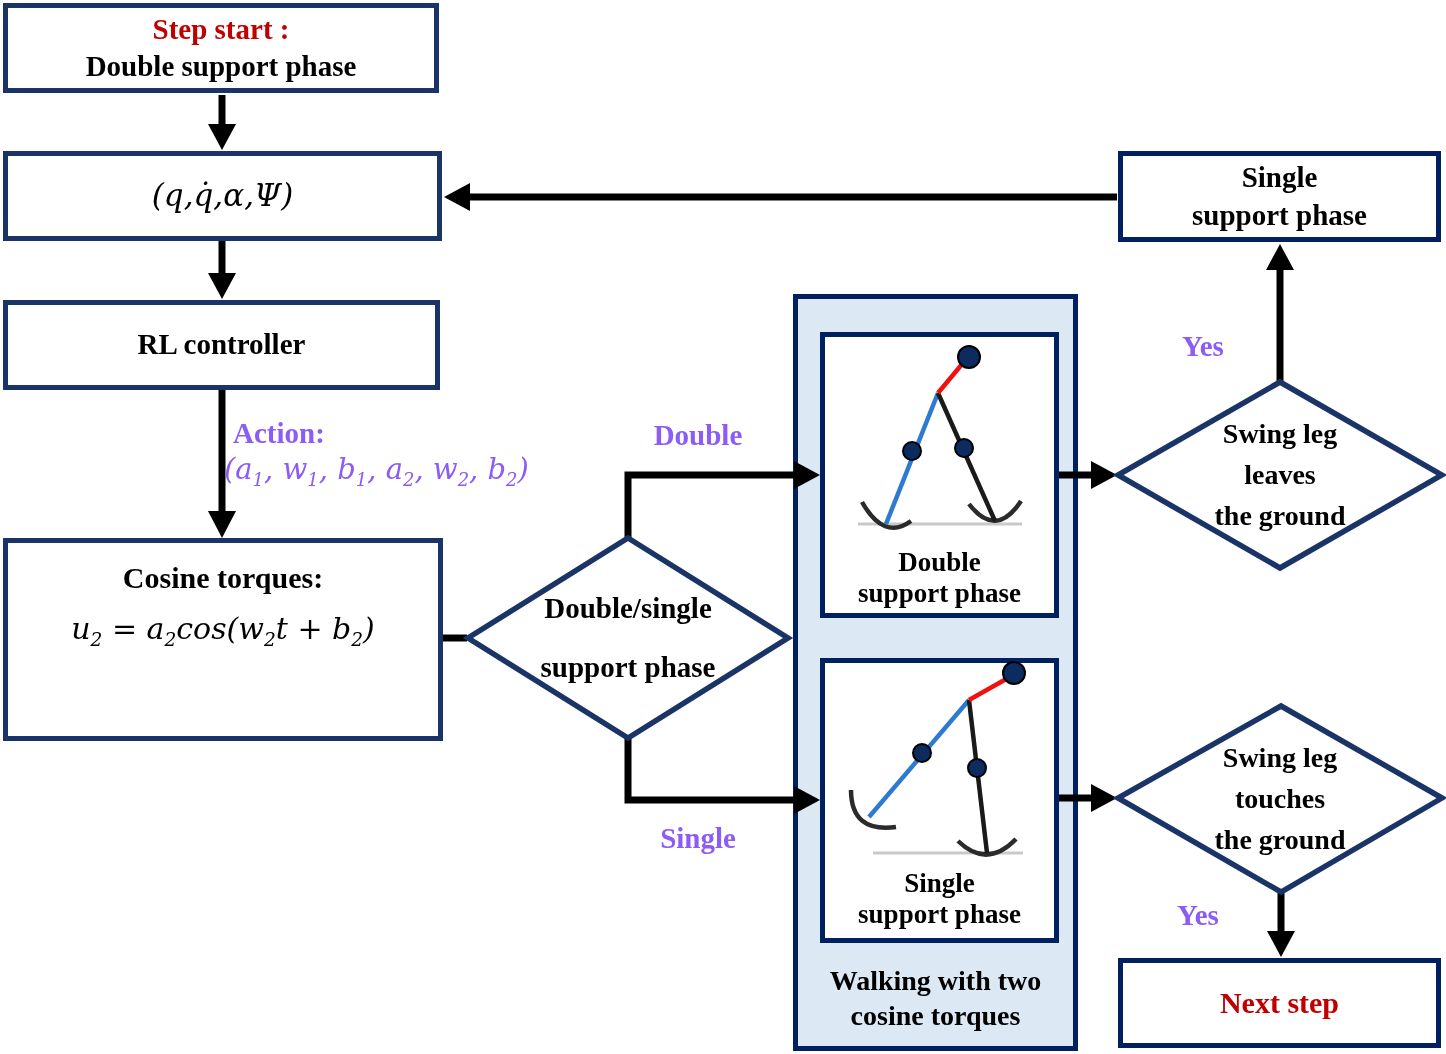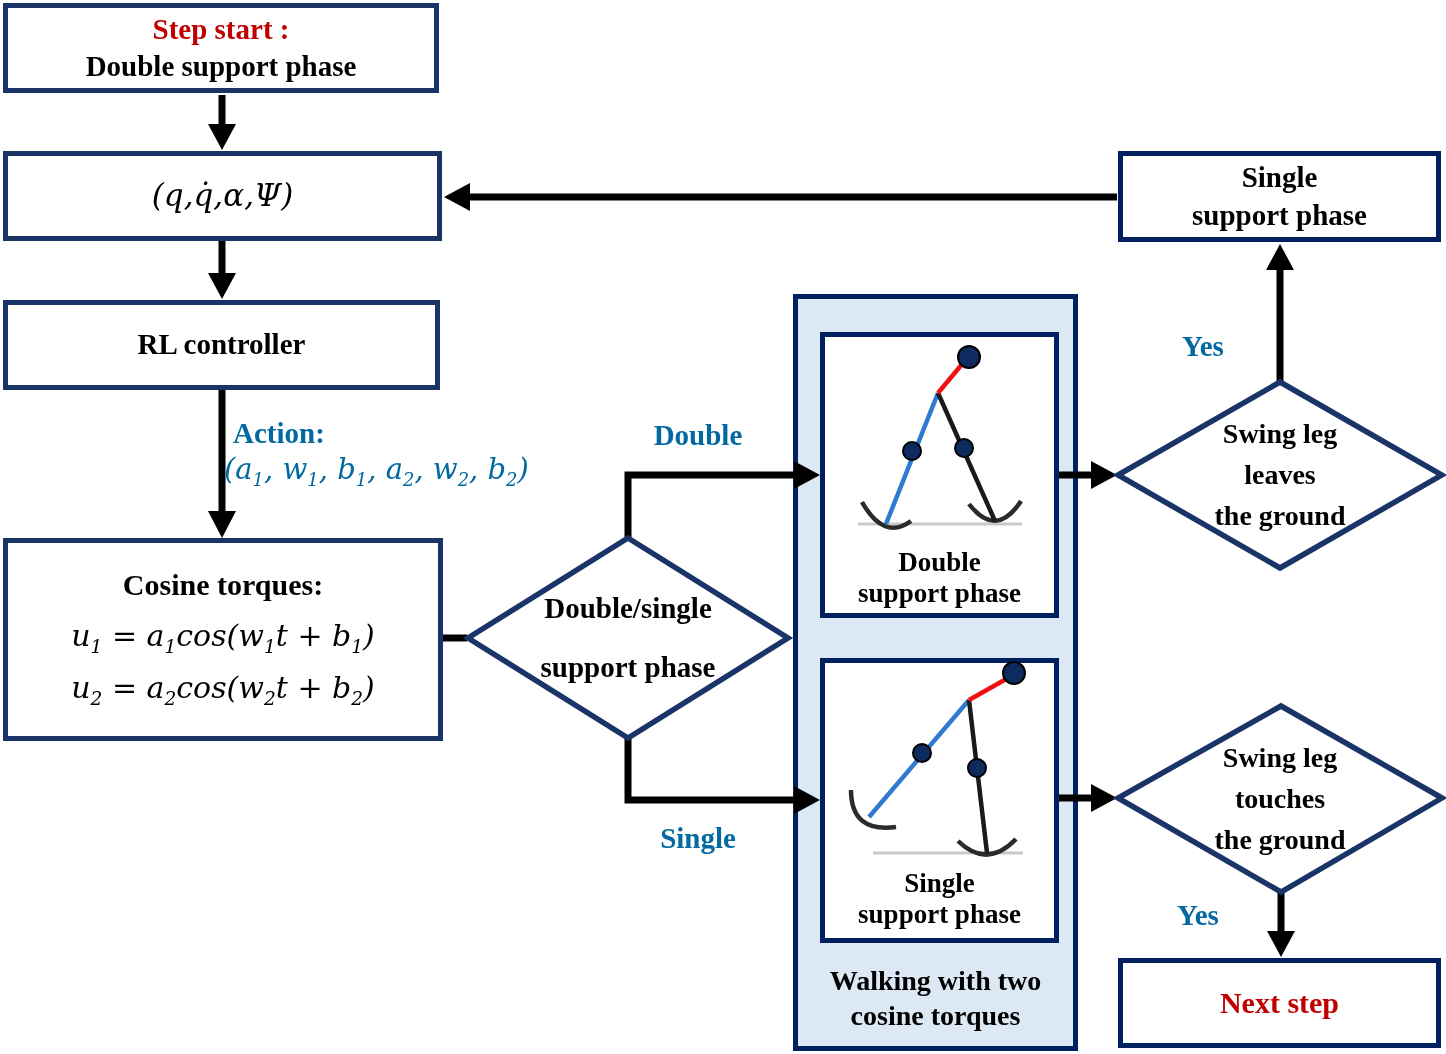--- a/index.html
+++ b/index.html
@@ -4,21 +4,21 @@
 <style>
   html,body{margin:0;padding:0;background:#fff;}
   #canvas{position:relative;width:1446px;height:1054px;background:#fff;overflow:hidden;
           font-family:"Liberation Serif",serif;}
   .box{position:absolute;background:#fff;border:5px solid #1b3467;box-sizing:border-box;
        display:flex;flex-direction:column;align-items:center;justify-content:center;
        font-weight:bold;font-size:29px;color:#000;text-align:center;line-height:1.28;z-index:1;}
   .panel{position:absolute;background:#dde8f5;border:5px solid #002060;box-sizing:border-box;z-index:1;}
   .innerbox{position:absolute;background:#fff;border:5px solid #002060;box-sizing:border-box;z-index:1;}
   svg.layer{position:absolute;left:0;top:0;z-index:2;pointer-events:none;}
-  .txt{position:absolute;z-index:3;font-weight:bold;color:#0369a1;}
+  .txt{position:absolute;z-index:3;font-weight:bold;color:#8b5cf6;}
   .dtext{position:absolute;z-index:3;display:flex;flex-direction:column;align-items:center;
          justify-content:space-between;font-weight:bold;font-size:28px;line-height:1.14;text-align:center;color:#000;}
   .red{color:#c00000;}
   .math{font-family:"DejaVu Serif","Liberation Serif",serif;font-style:italic;font-weight:normal;}
   sub{font-size:0.62em;line-height:0;}
   .caption{position:absolute;z-index:3;font-weight:bold;text-align:center;color:#000;}
 </style>
 </head>
 <body>
 
@@ -30,23 +30,22 @@
   </div>
 
   <div class="box" style="left:3px;top:151px;width:439px;height:90px;flex-direction:row;gap:16px;">
     <span class="math" style="font-size:31px;font-weight:normal;">(q,q̇,α,Ψ)</span>
   </div>
 
   <div class="box" style="left:3px;top:300px;width:437px;height:90px;">
     <div>RL controller</div>
   </div>
 
-  <div class="box" style="left:3px;top:538px;width:440px;height:203px;justify-content:flex-start;padding-top:23px;gap:13px;">
+  <div class="box" style="left:3px;top:538px;width:440px;height:203px;justify-content:flex-start;padding-top:16px;gap:13px;">
     <div style="font-size:30px;">Cosine torques:</div>
-    <div class="math" style="font-size:30px;">u<sub>1</sub> = a<sub>1</sub>cos(w<sub>1</sub>t + b<sub>1</sub>)</div>
     <div class="math" style="font-size:30px;">u<sub>2</sub> = a<sub>2</sub>cos(w<sub>2</sub>t + b<sub>2</sub>)</div>
   </div>
 
   <div class="box" style="left:1118px;top:151px;width:323px;height:91px;border-color:#002060;">
     <div>Single</div>
     <div>support phase</div>
   </div>
 
   <div class="box" style="left:1118px;top:958px;width:323px;height:90px;border-color:#002060;">
     <div class="red" style="font-size:30px;">Next step</div>

